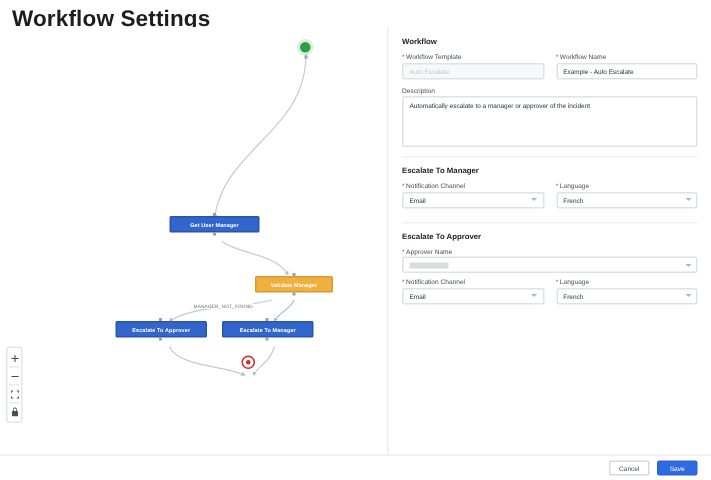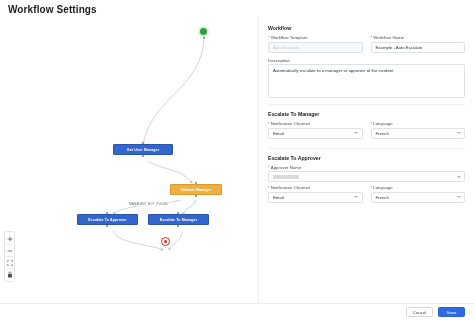--- a/index.html
+++ b/index.html
@@ -13,21 +13,21 @@
   #app {
     position: relative;
     width: 474px; height: 320px;
     background: #ffffff;
   }
 
   
   .page-title {
     position: absolute;
     left: 8px; top: 4px;
-    font-size: 10px;
+    font-size: 15px;
     font-weight: bold;
     color: #1d1d1f;
     letter-spacing: 0.1px;
   }
 
   
   .canvas {
     position: absolute;
     left: 0; top: 18px;
     width: 258px; height: 285px;

